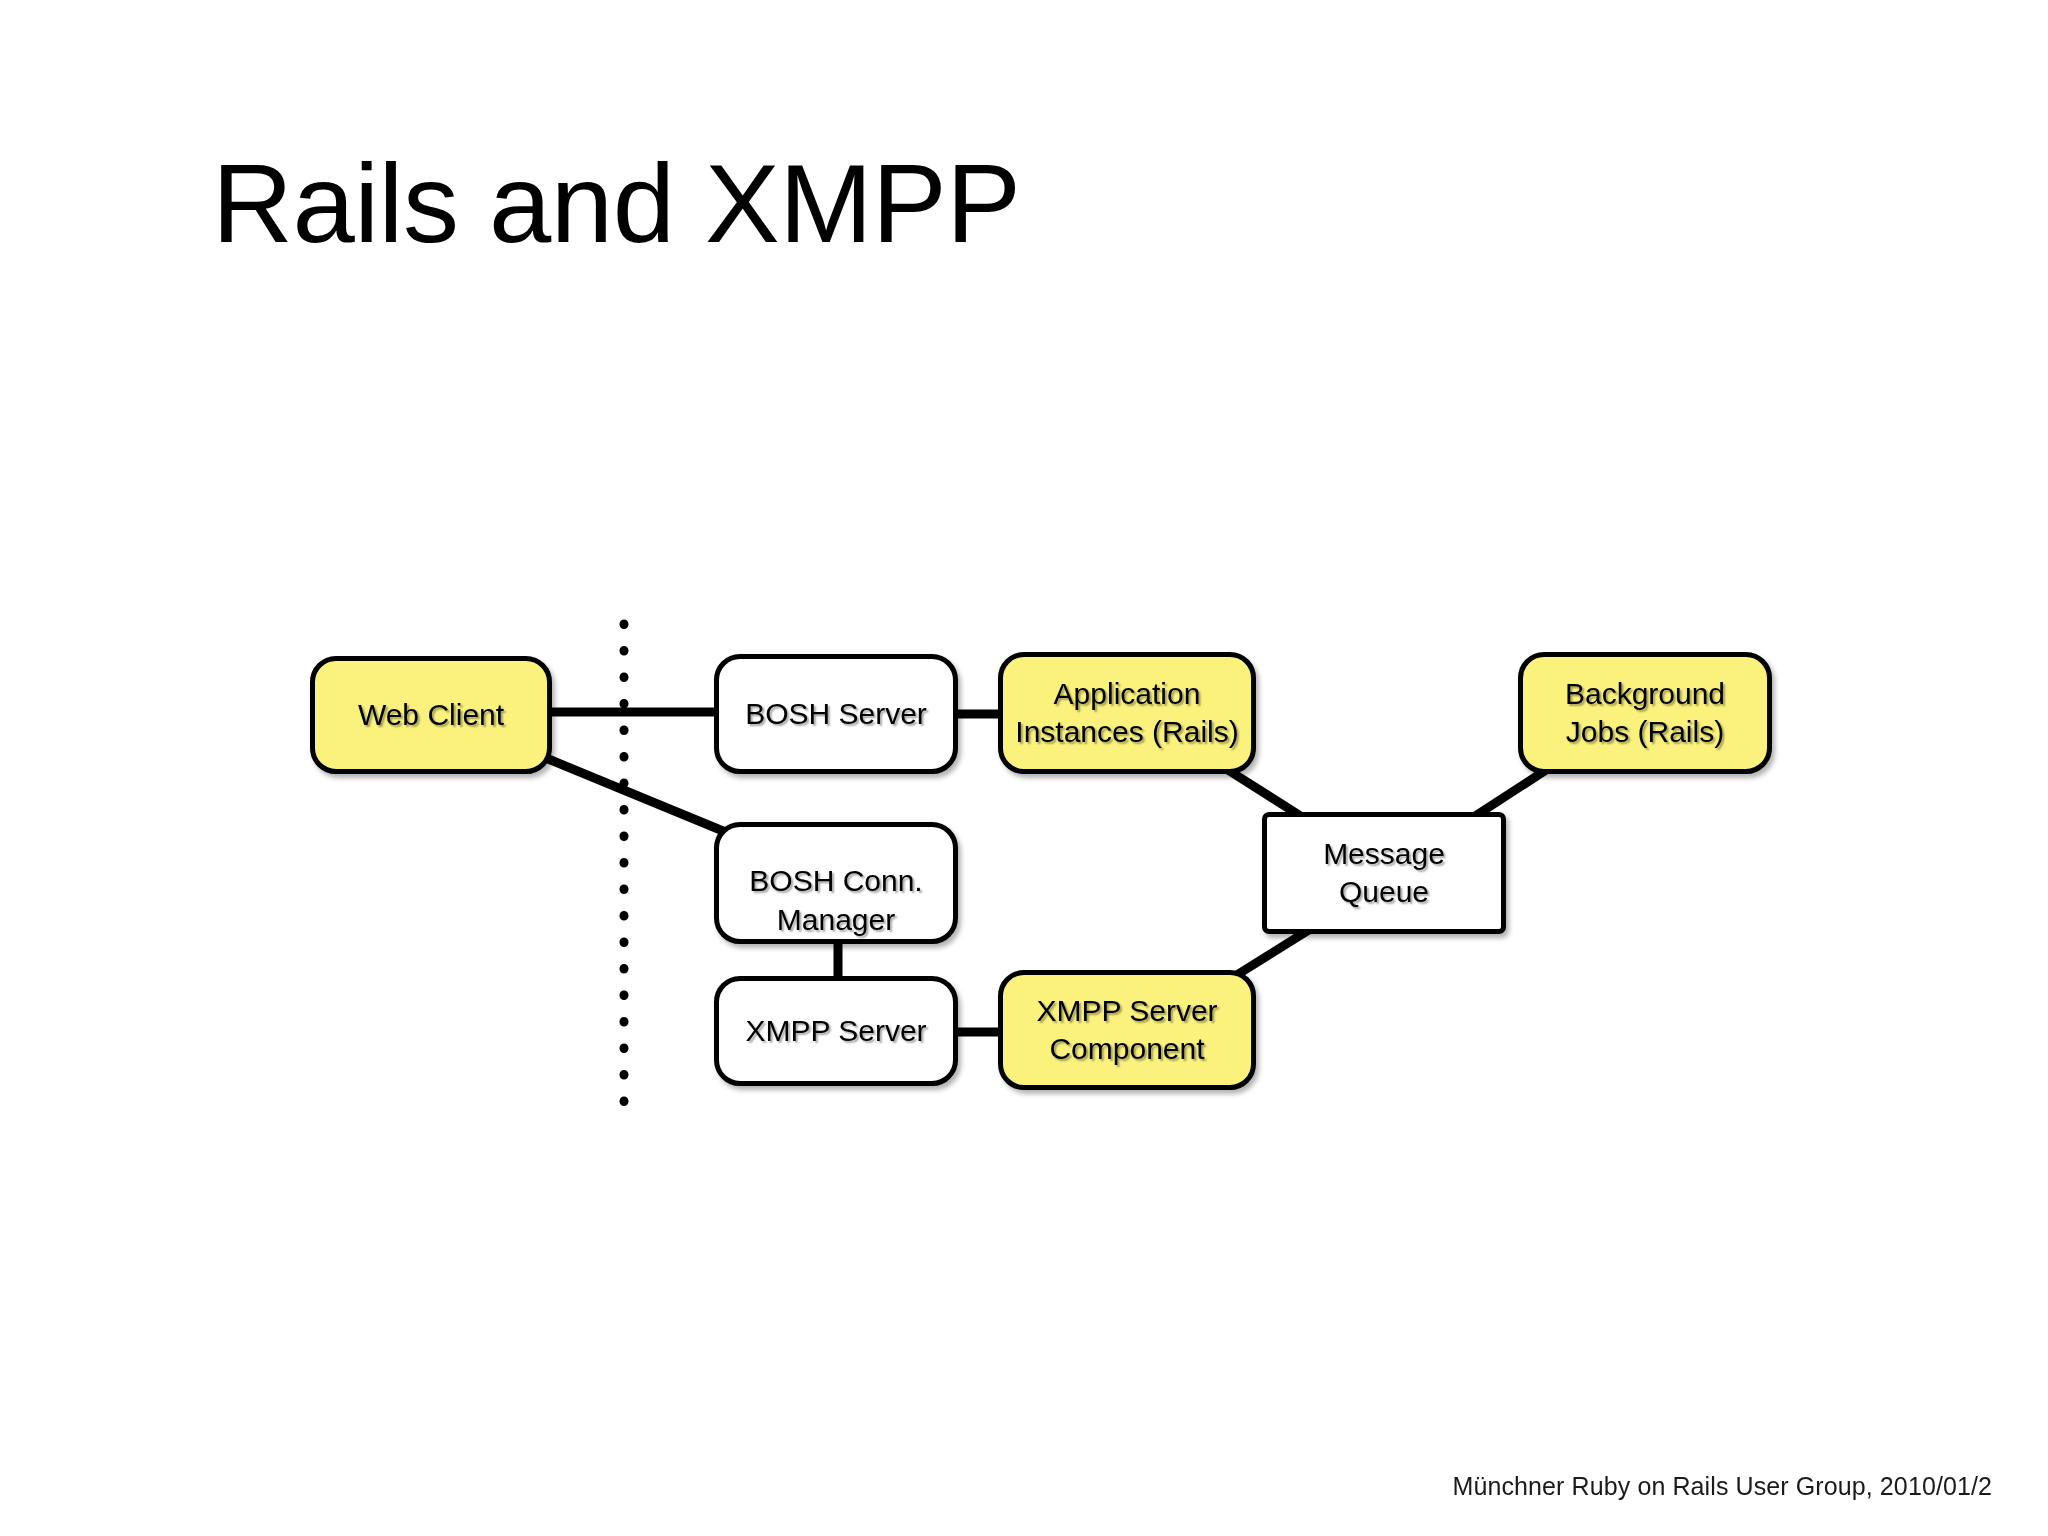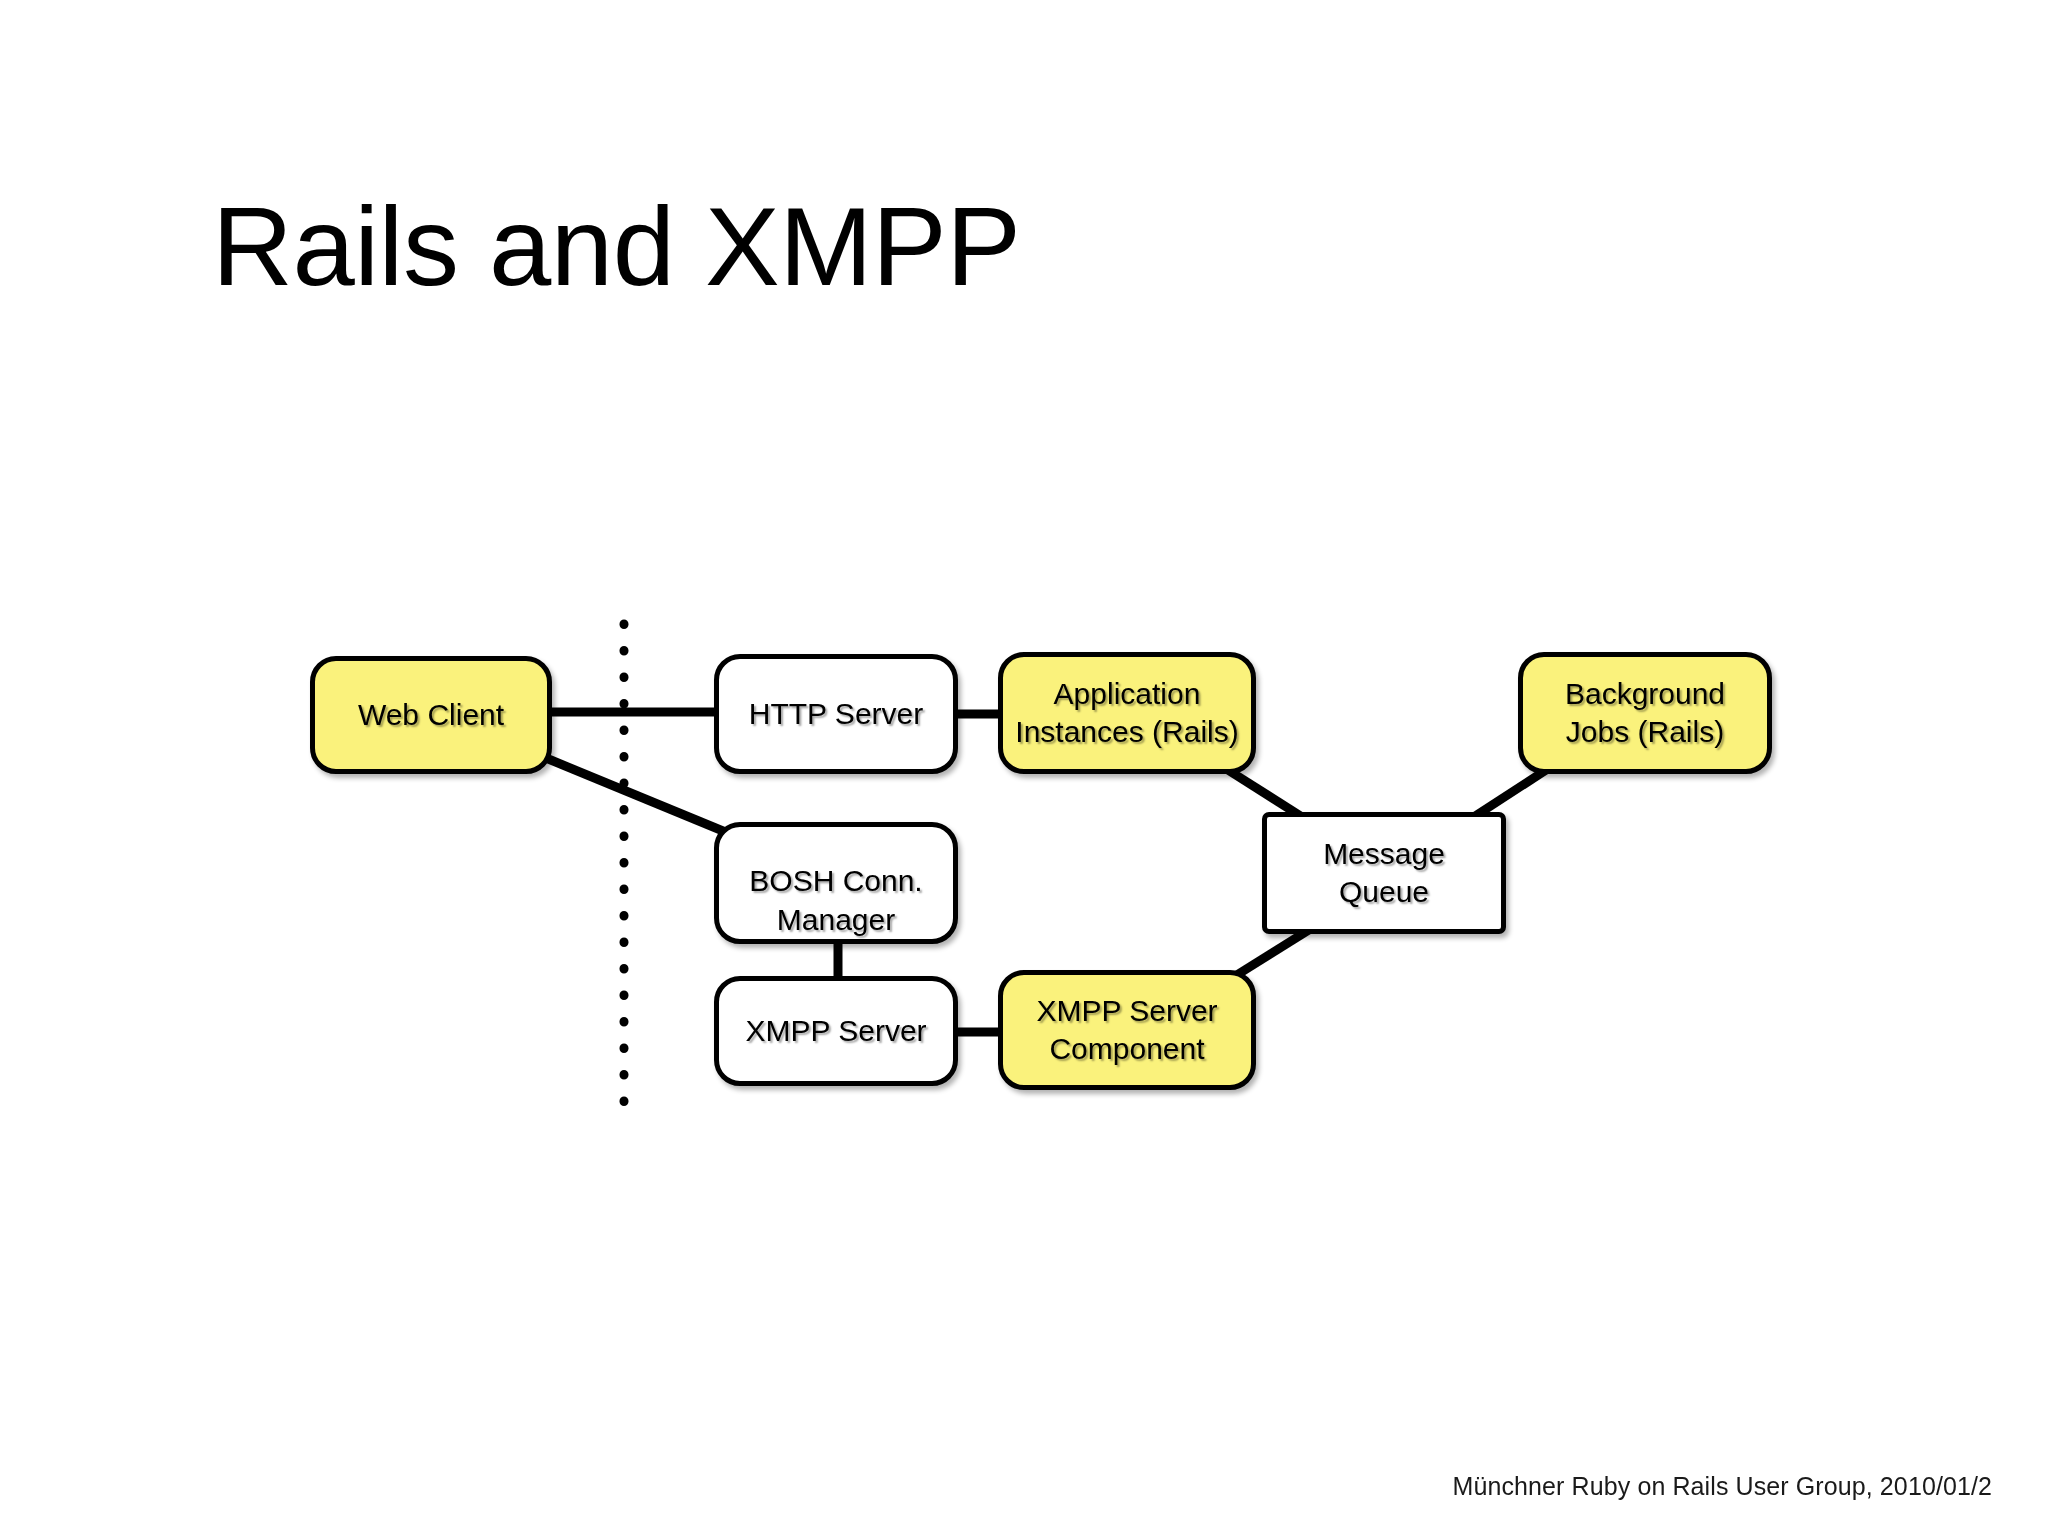--- a/index.html
+++ b/index.html
@@ -29,21 +29,20 @@
     position: absolute;
     left: 212px;
     top: 148px;
     font-size: 112px;
     line-height: 1.0;
     font-weight: 400;
     color: #000000;
     letter-spacing: -0.5px;
     white-space: nowrap;
     font-stretch: condensed;
-    margin-top: 43px;
   }
 
   
   #slide-footer {
     position: absolute;
     right: 56px;
     top: 1472px;
     font-size: 25px;
     color: #1a1a1a;
     white-space: nowrap;
@@ -135,21 +134,21 @@
       <line class="edge-line" x1="952" y1="1032" x2="1004" y2="1032"></line>
 
       <line class="edge-line" x1="1232" y1="978" x2="1312" y2="928"></line>
     </svg>
 
     <div id="node-web-client" class="node yellow">
       <span class="label">Web Client</span>
     </div>
 
     <div id="node-http-server" class="node">
-      <span class="label">HTTP Server</span>
+      <span class="label">BOSH Server</span>
     </div>
 
     <div id="node-app-instances" class="node yellow">
       <span class="label">Application
 Instances (Rails)</span>
     </div>
 
     <div id="node-background-jobs" class="node yellow">
       <span class="label">Background
 Jobs (Rails)</span>

